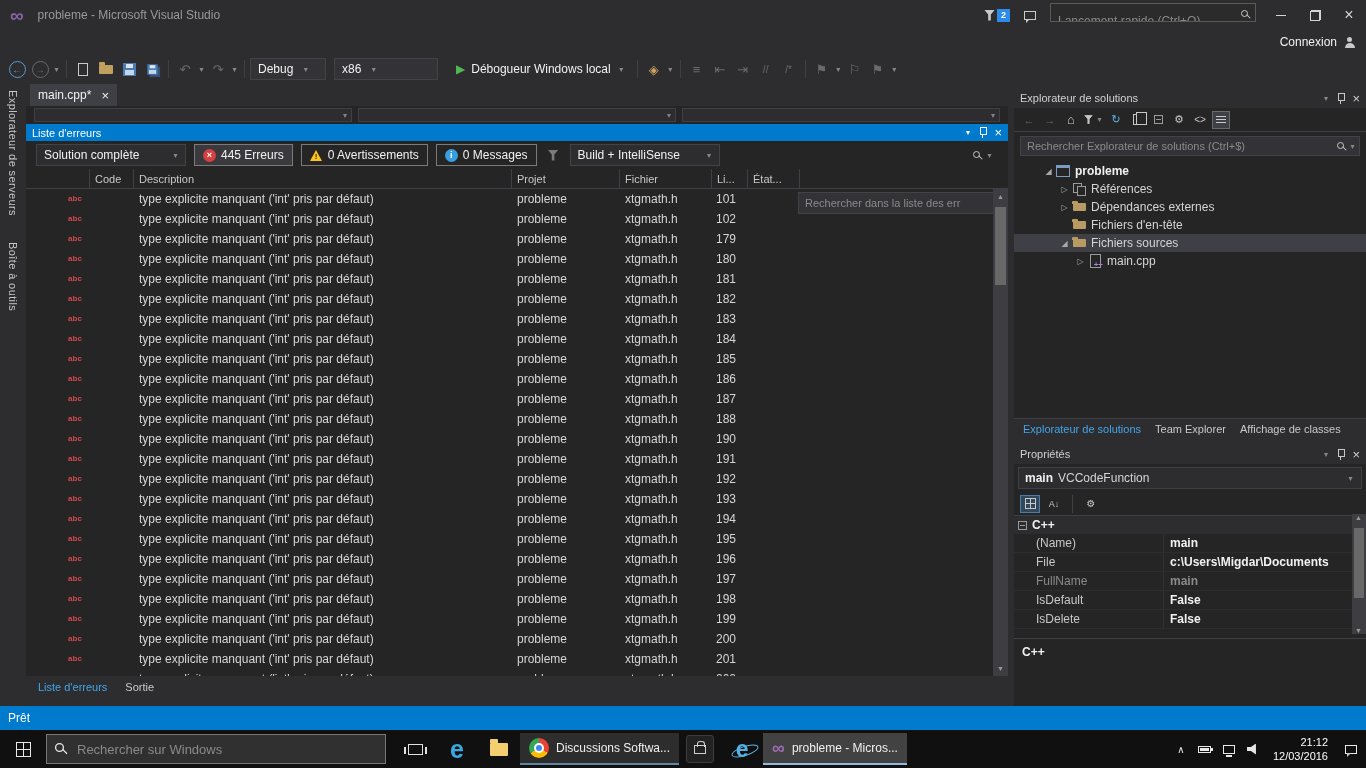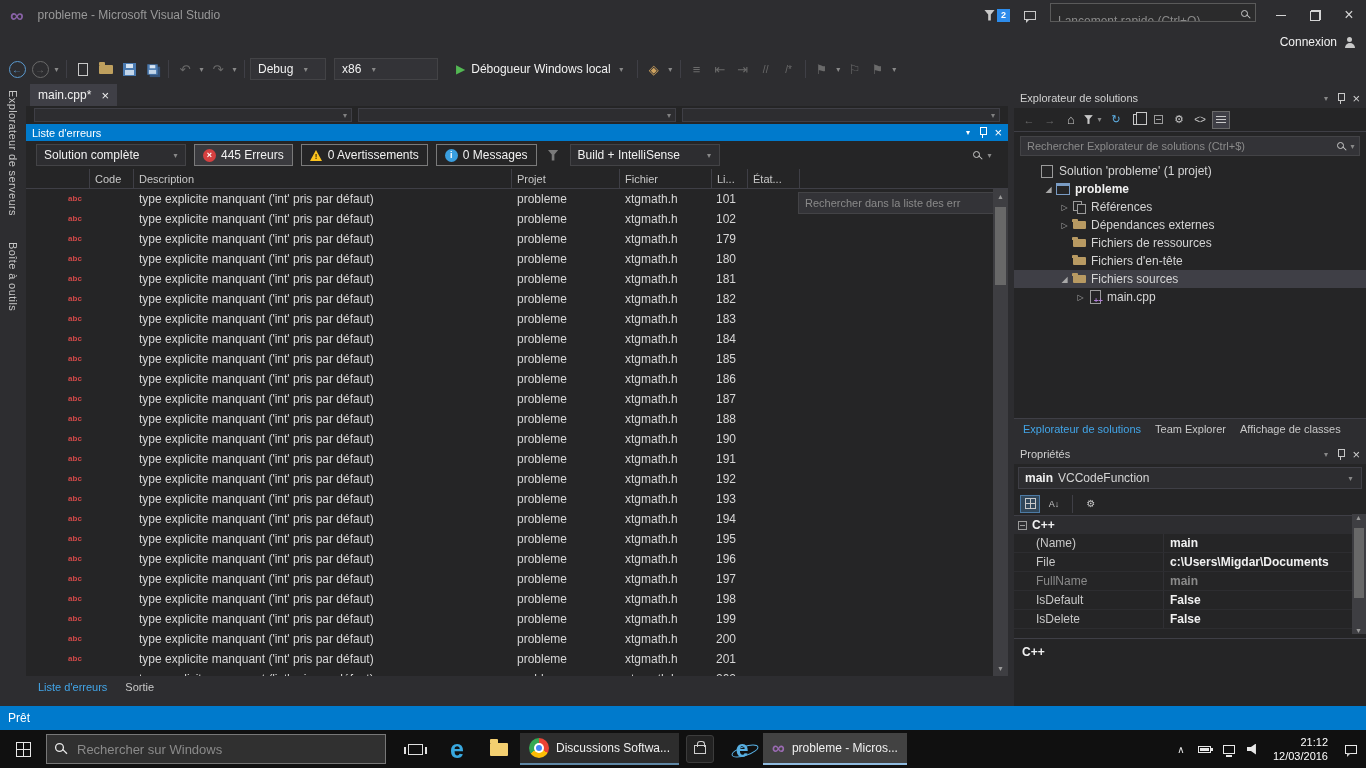--- a/index.html
+++ b/index.html
@@ -739,44 +739,34 @@
         </span>
     </div>
     <div class="sesearch">
       <input placeholder="Rechercher Explorateur de solutions (Ctrl+$)" style="">
       <span class="lens"></span>
       <span class="caret">▾</span>
     </div>
     <div class="tree">
       <div>
 
-      <div class="treerow" style="padding-left: 12px;">
-            <span class="tree-arrow"></span>
-            <span class="node-icon ic-solution"></span>
-            <span class="tlabel">Solution 'probleme' (1 projet)</span>
-          </div>
           <div class="treerow bold" style="padding-left: 28px;">
             <span class="tree-arrow">◢</span>
             <span class="node-icon ic-project"></span>
             <span class="tlabel">probleme</span>
           </div>
           <div class="treerow" style="padding-left: 44px;">
             <span class="tree-arrow">▷</span>
             <span class="node-icon ic-references"></span>
             <span class="tlabel">Références</span>
           </div>
           <div class="treerow" style="padding-left: 44px;">
             <span class="tree-arrow">▷</span>
             <span class="node-icon ic-folder"></span>
             <span class="tlabel">Dépendances externes</span>
-          </div>
-          <div class="treerow" style="padding-left: 44px;">
-            <span class="tree-arrow"></span>
-            <span class="node-icon ic-folder"></span>
-            <span class="tlabel">Fichiers de ressources</span>
           </div>
           <div class="treerow" style="padding-left: 44px;">
             <span class="tree-arrow"></span>
             <span class="node-icon ic-folder"></span>
             <span class="tlabel">Fichiers d'en-tête</span>
           </div>
           <div class="treerow selected" style="padding-left: 44px;">
             <span class="tree-arrow">◢</span>
             <span class="node-icon ic-folder"></span>
             <span class="tlabel">Fichiers sources</span>

